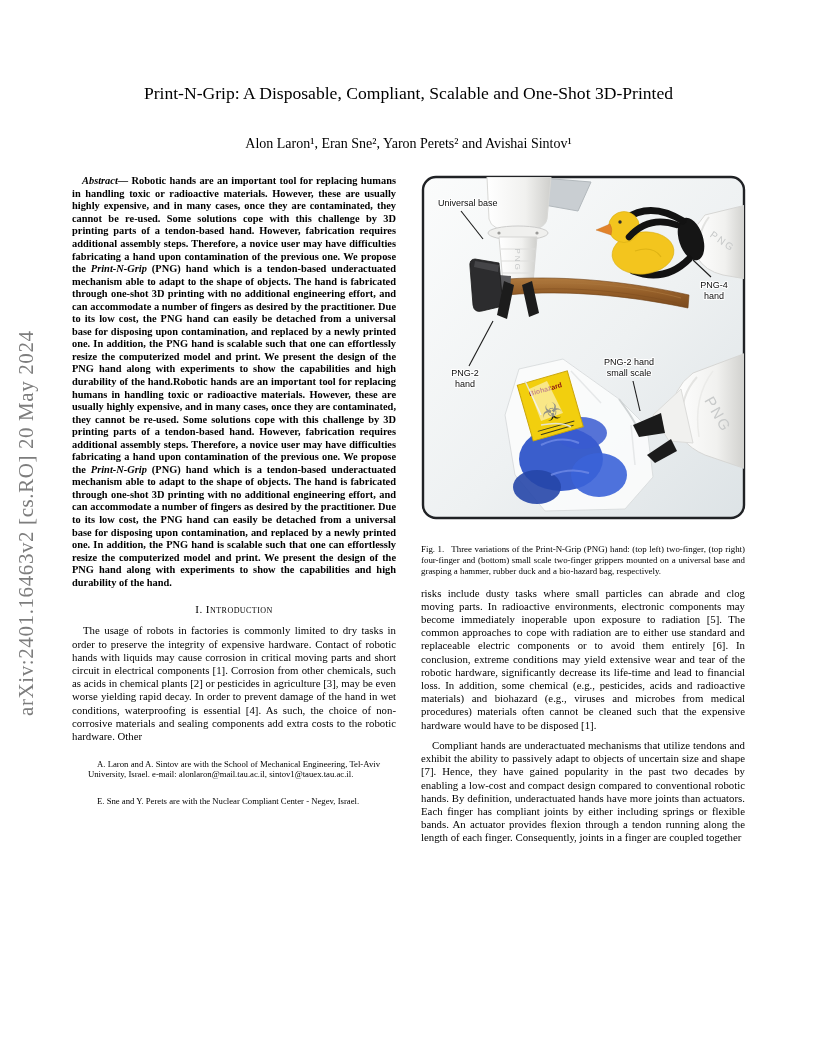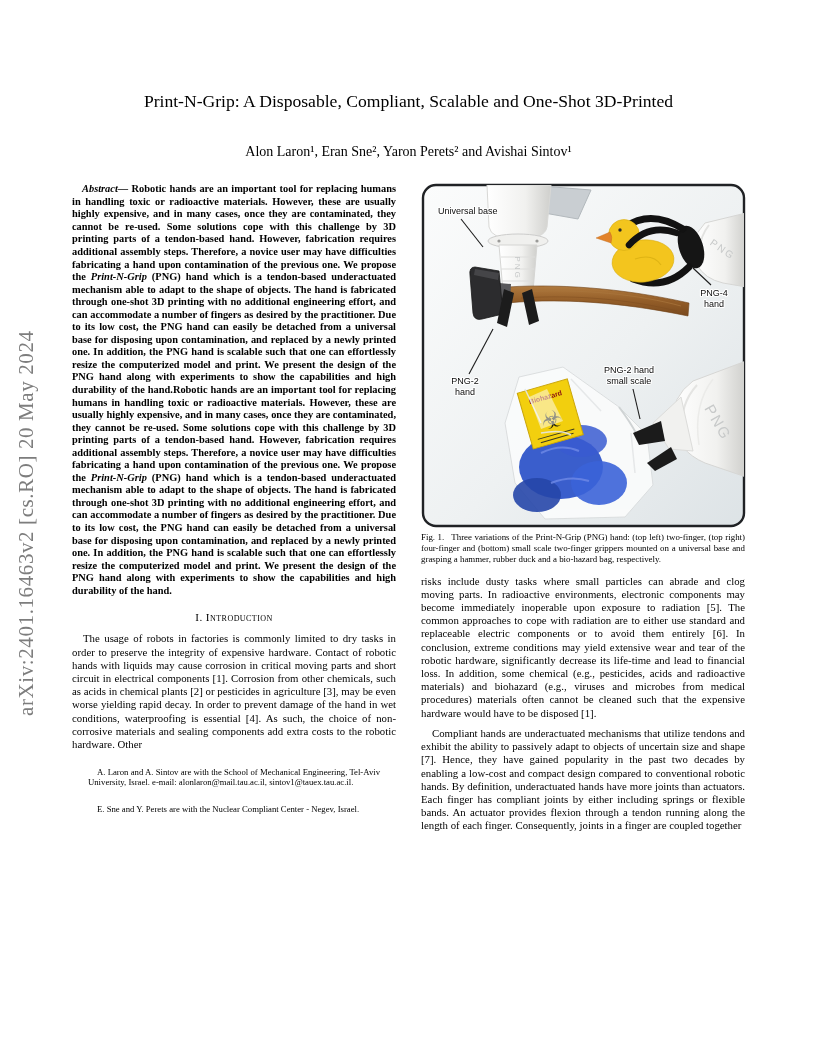--- a/index.html
+++ b/index.html
@@ -7,42 +7,42 @@
     position:relative; width:816px; height:1056px; background:#ffffff;
     font-family:"Liberation Serif", serif; color:#000; overflow:hidden;
   }
   
   .arxiv-watermark {
     position:absolute; left:14px; top:263px; height:520px;
     writing-mode:vertical-rl; transform:rotate(180deg);
     font-size:21px; letter-spacing:0.6px; color:#7d7d7d;
     text-align:center; white-space:nowrap;
   }
-  .content { position:absolute; left:72px; top:88px; width:673px; }
+  .content { position:absolute; left:72px; top:80px; width:673px; }
   .paper-title {
     margin:0; font-size:17.6px; font-weight:normal; text-align:center; line-height:1.55;
   }
   .authors { text-align:center; font-size:14px; margin-top:29px; }
   .columns { display:flex; gap:25px; margin-top:23px; }
   .col { width:324px; text-align:justify; }
   .abstract {
     margin:0; font-size:10.4px; font-weight:bold; line-height:12.55px; text-indent:10px;
   }
   .abstract .lbl { font-style:italic; }
   .abstract .it { font-style:italic; }
   .section-heading {
     margin:14px 0 9px 0; font-size:11.2px; font-weight:normal; text-align:center;
     font-variant:small-caps; letter-spacing:0.45px;
   }
   .body { margin:0 0 7px 0; font-size:10.8px; line-height:13.2px;font-family:Liberation Serif, serif; }
   .indent { text-indent:11px; }
   .footnotes { margin-top:16px; font-size:8.7px; line-height:10.3px; }
   .footnotes p { margin:16px; text-indent:9px; }
   figure { margin:0 0 10px 0; }
-  figcaption { font-size:8.9px; line-height:10.8px; text-align:justify; margin-top:4px; }
+  figcaption { font-size:8.9px; line-height:10.8px; text-align:justify; margin-top:24px; }
   figcaption .figlbl { margin-right:7px; }
   .fig-svg { display:block; }
   .ann {
     font-family:"Liberation Sans", sans-serif; font-size:9px; fill:#0d0d0d;
     paint-order:stroke; stroke:#ffffff; stroke-width:2.2px; stroke-linejoin:round;
   }
   .leader { stroke:#1c1c1c; stroke-width:1.1; fill:none; }
   .printlogo { font-family:"Liberation Sans", sans-serif; fill:#c7c9c9; letter-spacing:2px; }
 </style>
 </head>

